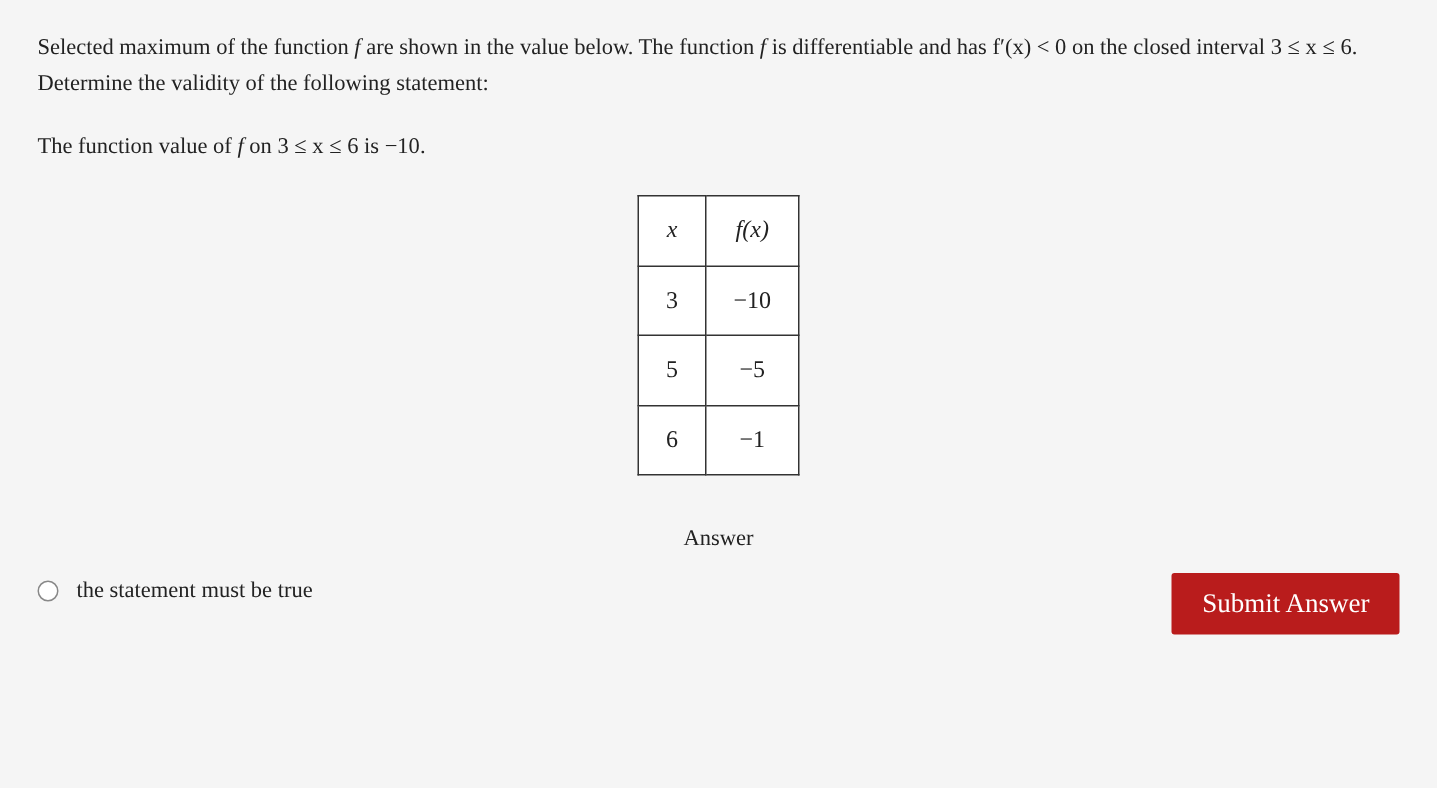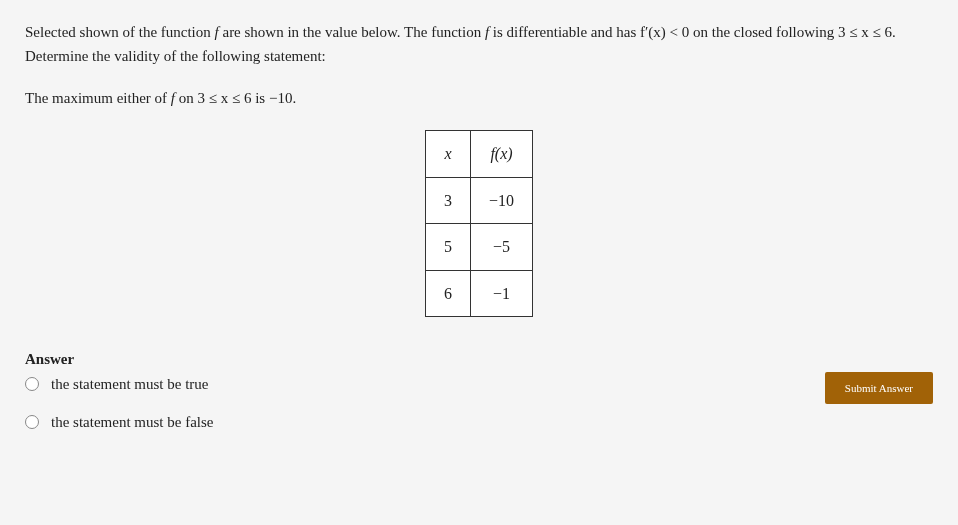--- a/index.html
+++ b/index.html
@@ -45,22 +45,23 @@
       font-size: 16px;
     }
     th {
       font-weight: normal;
       font-style: italic;
     }
     .answer-section {
       margin-top: 25px;
     }
     .answer-heading {
-      font-weight: bold;
-      margin-bottom: 1px;
+      font-weight: normal;
+      margin-bottom: 11px;
+      text-align: center;
     }
     .options-row {
       display: flex;
       justify-content: flex-end;
       align-items: flex-start;
     }
     .options {
       flex: 1;
     }
     .option {
@@ -72,42 +73,42 @@
     .radio {
       width: 14px;
       height: 14px;
       border: 1.5px solid #888;
       border-radius: 50%;
       margin-right: 12px;
       background: #fff;
       flex-shrink: 0;
     }
     .submit-btn {
-      background: #a16207;
+      background: #b91c1c;
       color: #fff;
       border: none;
       padding: 10px 20px;
-      font-size: 11px;
+      font-size: 18px;
       cursor: pointer;
       font-family: inherit;
       border-radius: 2px;
     }
     .math {
       font-family: 'Times New Roman', serif;
     }
   </style>
 </head>
 <body>
 
 <div class="problem-text">
-  <span>Selected shown of the function </span><span class="italic-f">f</span><span> are shown in the value below. The function </span><span class="italic-f">f</span><span> is differentiable and has </span><span class="math">f′(x) &lt; 0</span><span> on the closed following </span><span class="math">3 ≤ x ≤ 6</span><span>. Determine the validity of the following statement:</span>
+  <span>Selected maximum of the function </span><span class="italic-f">f</span><span> are shown in the value below. The function </span><span class="italic-f">f</span><span> is differentiable and has </span><span class="math">f′(x) &lt; 0</span><span> on the closed interval </span><span class="math">3 ≤ x ≤ 6</span><span>. Determine the validity of the following statement:</span>
 </div>
 
 <div class="statement">
-  <span>The maximum either of </span><span class="italic-f">f</span><span> on </span><span class="math">3 ≤ x ≤ 6</span><span> is </span><span class="math">−10</span><span>.</span>
+  <span>The function value of </span><span class="italic-f">f</span><span> on </span><span class="math">3 ≤ x ≤ 6</span><span> is </span><span class="math">−10</span><span>.</span>
 </div>
 
 <div class="table-container">
   <table>
     <tbody>
         <tr>
       <th>x</th>
       <th>f(x)</th>
     </tr>
     <tr>
@@ -127,20 +128,16 @@
 </div>
 
 <div class="answer-section">
   <div class="answer-heading">Answer</div>
   <div class="options-row">
     <div class="options">
       <div class="option">
         <span class="radio"></span>
         <span>the statement must be true</span>
       </div>
-      <div class="option">
-        <span class="radio"></span>
-        <span>the statement must be false</span>
-      </div>
     </div>
     <button class="submit-btn">Submit Answer</button>
   </div>
 </div>
 
 </body></html>

